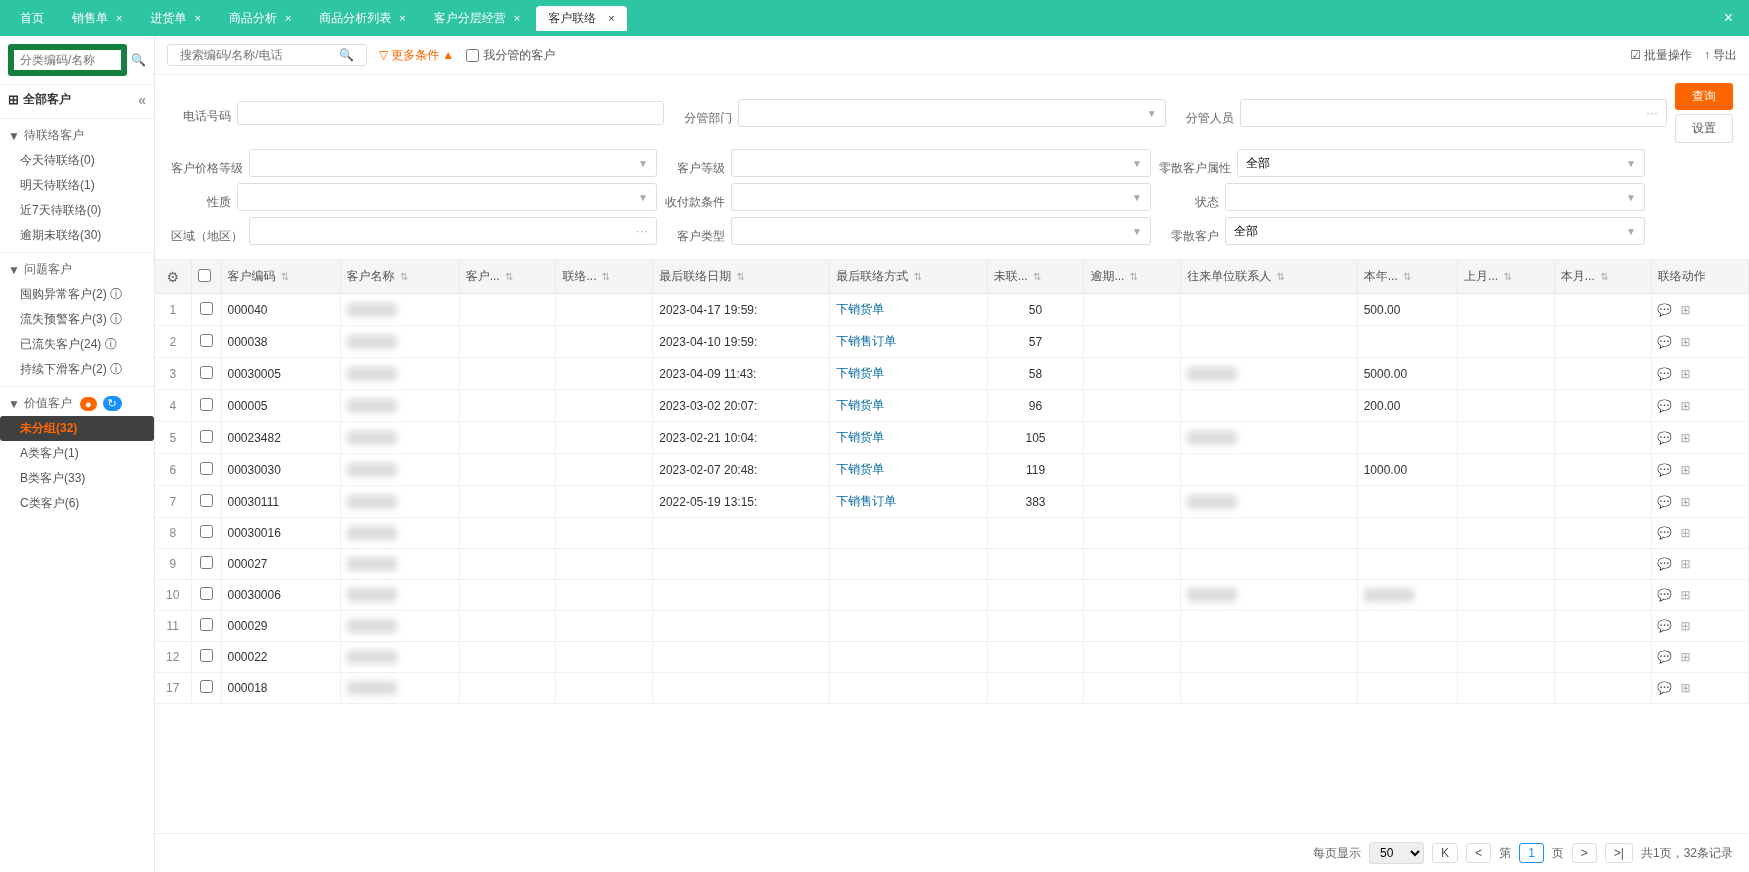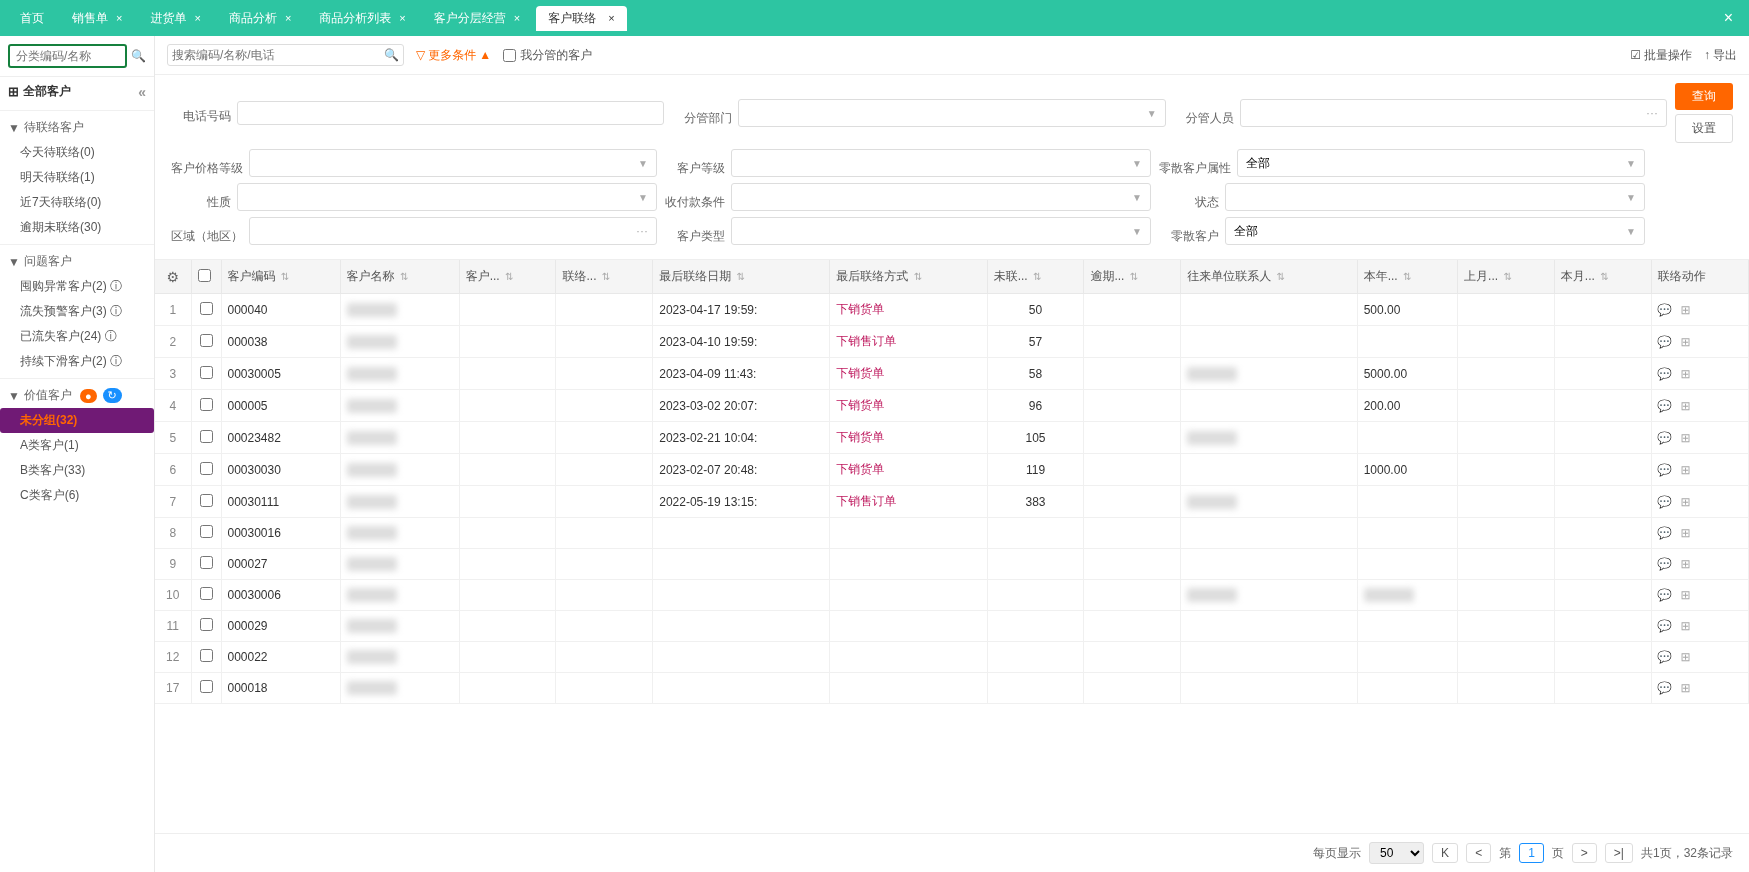--- a/index.html
+++ b/index.html
@@ -53,21 +53,21 @@
       flex-shrink: 0;
     }
     .sidebar-search {
       display: flex;
       align-items: center;
       padding: 8px;
       border-bottom: 1px solid #eee;
       gap: 4px;
     }
     .sidebar-search input {
-      border: 2px solid #15803d;
+      border: 6px solid #15803d;
       border-radius: 3px;
       padding: 3px 6px;
       font-size: 12px;
       width: 100%;
       outline: none;
     }
     .sidebar-all-customers {
       display: flex;
       align-items: center;
       padding: 6px 8px;
@@ -94,21 +94,21 @@
     }
     .sidebar-item {
       padding: 4px 8px 4px 20px;
       color: #555;
       cursor: pointer;
       font-size: 12px;
       white-space: nowrap;
       overflow: hidden;
       text-overflow: ellipsis;
     }
-    .sidebar-item.active { background: #701a75; color: #ff6600; font-weight: bold; border-radius: 3px; }
+    .sidebar-item.active { background: #404040; color: #ff6600; font-weight: bold; border-radius: 3px; }
     .sidebar-divider { height: 1px; background: #f0f0f0; margin: 4px 0; }
 
     
     .content {
       flex: 1;
       display: flex;
       flex-direction: column;
       overflow: hidden;
       background: #f5f5f5;
     }
@@ -120,23 +120,23 @@
       display: flex;
       align-items: center;
       gap: 12px;
       border-bottom: 1px solid #eee;
     }
     .filter-search {
       display: flex;
       align-items: center;
       border: 1px solid #ddd;
       border-radius: 3px;
-      padding: 3px 4px;
+      padding: 3px 12px;
       gap: 4px;
-      width: 237px;
+      width: 200px;
     }
     .filter-search input {
       border: none;
       outline: none;
       font-size: 12px;
       width: 100%;
     }
     .filter-more {
       display: flex;
       align-items: center;
@@ -272,21 +272,21 @@
     tbody tr {
       border-bottom: 1px solid #f0f0f0;
     }
     tbody td {
       padding: 7px 6px;
       color: #333;
       border-right: 1px solid #f0f0f0;
       white-space: nowrap;
     }
     tbody td:first-child { text-align: center; color: #888; }
-    .link-text { color: #be185d; cursor: pointer; text-decoration: none; margin-top: 42px; }
+    .link-text { color: #0369a1; cursor: pointer; text-decoration: none; margin-top: 42px; }
     .action-icons {
       display: flex;
       align-items: center;
       gap: 8px;
       color: #aaa;
       font-size: 14px;
     }
     .action-icons span { cursor: pointer; }
 
     

